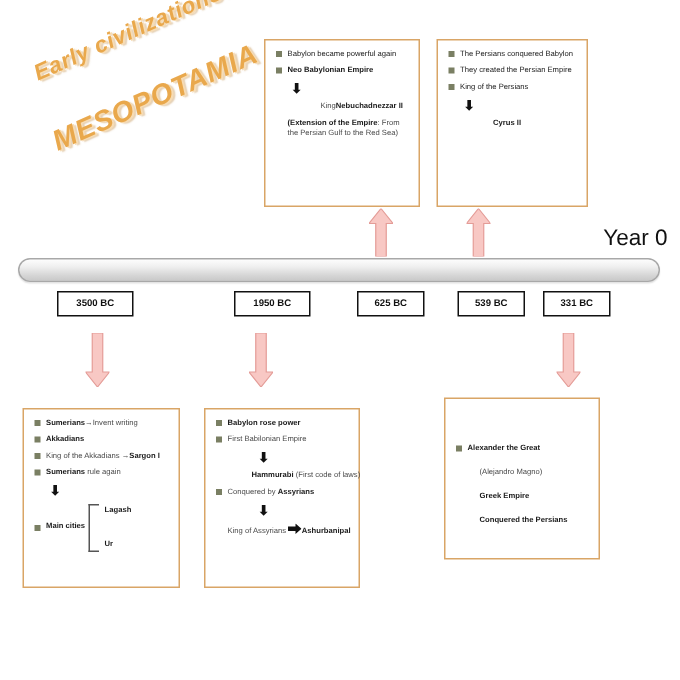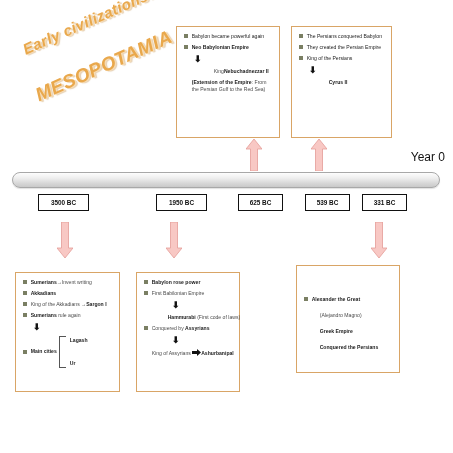--- a/index.html
+++ b/index.html
@@ -102,21 +102,21 @@
     border-radius: 8px;
     background: linear-gradient(to bottom, #fdfdfd 0%, #efefef 35%, #d6d6d6 75%, #c9c9c9 100%);
     border: 1px solid #a8a8a8;
     box-sizing: border-box;
     box-shadow: 0 1px 1px rgba(0,0,0,.12);
   }
   #year-zero {
     position: absolute;
     right: 8px;
     top: 150px;
-    font-size: 12px;
+    font-size: 15px;
     color: #111;
   }
 
   .date-box {
     position: absolute;
     box-sizing: border-box;
     border: 1.3px solid #111;
     background: #fff;
     font-size: 6.4px;
     font-weight: bold;

